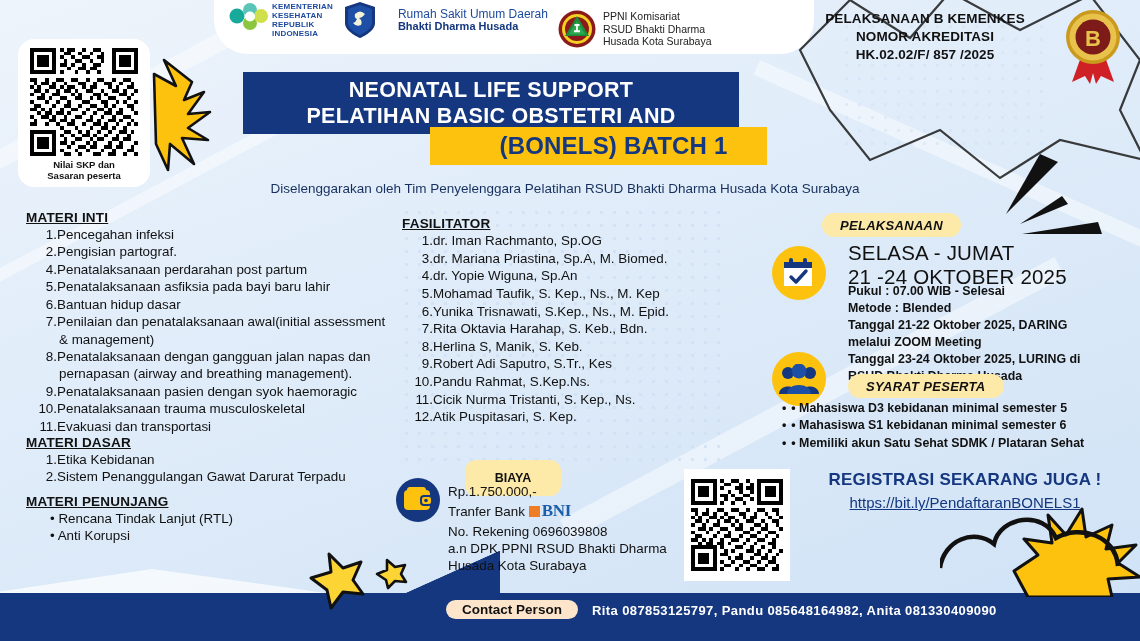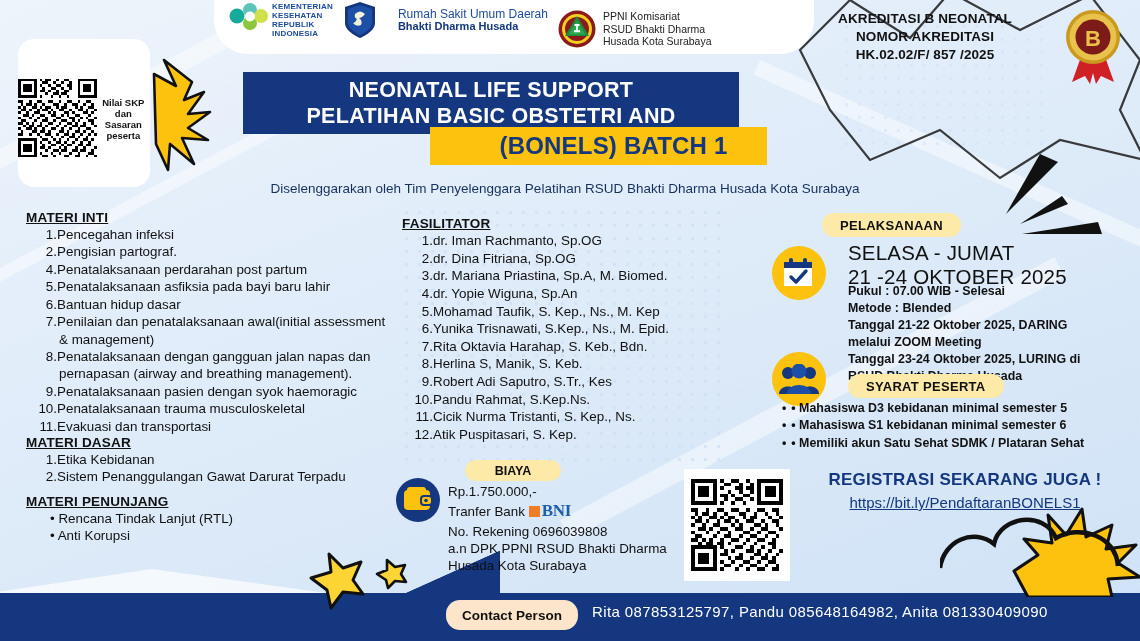--- a/index.html
+++ b/index.html
@@ -87,21 +87,21 @@
   }
   .organizer {
     position: absolute; left: 215px; top: 181px; width: 700px;
     text-align: center; font-size: 13.5px; color: #16305e;
   }
 
   
   .qr-card {
     position: absolute; left: 18px; top: 39px; width: 132px; height: 148px;
     background: #ffffff; border-radius: 16px;
-    display: flex; align-items: center;
+    display: flex; flex-direction: column; align-items: center;
     padding-top: 9px;
   }
   .qr-img { width: 108px; height: 108px; image-rendering: pixelated; }
   .qr-caption {
     font-size: 9.5px; font-weight: bold; color: #111;
     text-align: center; line-height: 1.16; margin-top: 3px;
   }
 
   
   .col-left { position: absolute; left: 26px; top: 210px; width: 362px; }
@@ -121,21 +121,21 @@
   
   .col-mid { position: absolute; left: 402px; top: 216px; width: 290px; }
   ol.fas { list-style: none; padding: 0; margin: 0; }
   ol.fas li {
     font-size: 13.4px; color: #111; line-height: 1.315;
     padding-left: 34px; text-indent: -19px;
   }
 
   
   .biaya-pill {
-    position: absolute; left: 465px; top: 460px; width: 96px; height: 21px;
+    position: absolute; left: 465px; top: 460px; width: 96px; height: 36px;
     background: #fde9a8; border-radius: 11px;
     display: flex; align-items: center; justify-content: center;
     font-size: 12.5px; font-weight: bold; color: #111;
   }
   .wallet-circle {
     position: absolute; left: 396px; top: 478px; width: 44px; height: 44px;
     background: #14377f; border-radius: 50%;
     display: flex; align-items: center; justify-content: center;
   }
   .biaya-text {
@@ -155,21 +155,21 @@
   .qr-card2 {
     position: absolute; left: 684px; top: 469px; width: 106px; height: 112px;
     background: #ffffff; display: flex; align-items: center; justify-content: center;
   }
   .qr-img2 { width: 92px; height: 92px; image-rendering: pixelated; }
 
   
   .pill-yellow {
     background: #fde9a8; border-radius: 13px; height: 24px;
     display: inline-flex; align-items: center; padding: 0 18px;
-    font-size: 13px; font-weight: bold; color: #111; letter-spacing: .3px;
+    font-size: 13px; font-weight: bold; color: #111; letter-spacing: .3px; font-style: italic;
   }
   .pelaksanaan-pill { position: absolute; left: 822px; top: 213px; }
   .cal-circle {
     position: absolute; left: 772px; top: 246px; width: 54px; height: 54px;
     background: #fcc20d; border-radius: 50%;
     display: flex; align-items: center; justify-content: center;
   }
   .pel-day {
     position: absolute; left: 848px; top: 241px; width: 290px;
     font-size: 20.5px; color: #111; line-height: 1.17; letter-spacing: .2px;
@@ -198,28 +198,28 @@
     letter-spacing: .2px;
   }
   .regis-link {
     position: absolute; left: 800px; top: 494px; width: 330px;
     text-align: center; font-size: 15px; color: #14377f;
     text-decoration: underline;
   }
 
   
   .contact-pill {
-    position: absolute; left: 446px; top: 600px; width: 132px; height: 30px;
+    position: absolute; left: 446px; top: 600px; width: 132px; height: 19px;
     background: #fde5cb; border-radius: 14px;
     display: flex; align-items: center; justify-content: center;
     font-size: 13.5px; font-weight: bold; color: #111;
   }
   .contact-text {
     position: absolute; left: 592px; top: 603px;
-    font-size: 15px; color: #ffffff; letter-spacing: .4px;
+    font-size: 13px; color: #ffffff; letter-spacing: .4px; font-weight: bold;
   }
 
   
   .burst-left { position: absolute; left: 148px; top: 52px; width: 74px; height: 126px; }
   .stars { position: absolute; left: 305px; top: 552px; width: 105px; height: 62px; }
   .arrows { position: absolute; left: 1002px; top: 152px; width: 130px; height: 96px; }
   .sunburst { position: absolute; left: 1008px; top: 505px; width: 132px; height: 92px; }
   .cloud-br { position: absolute; left: 940px; top: 498px; width: 200px; height: 100px; }
 </style>
 </head>
@@ -290,21 +290,21 @@
       </div>
       <div class="ppni-text">
         <div>PPNI Komisariat</div>
         <div>RSUD Bhakti Dharma</div>
         <div>Husada Kota Surabaya</div>
       </div>
     </div>
   </div>
 
   <div class="akreditasi">
-    <div>AKREDITASI B NEONATAL</div>
+    <div>PELAKSANAAN B KEMENKES</div>
     <div>NOMOR AKREDITASI</div>
     <div>HK.02.02/F/ 857 /2025</div>
   </div>
 
   <div class="medal">
     <svg viewBox="0 0 62 76" width="62" height="76">
       <path d="M20,46 L10,74 L23,68 L28,76 L34,54 Z" fill="#cf2026"></path>
       <path d="M42,46 L52,74 L39,68 L34,76 L28,54 Z" fill="#cf2026"></path>
       <circle cx="31" cy="29" r="27" fill="#c99a1e"></circle>
       <circle cx="31" cy="29" r="23.5" fill="#e8c24a"></circle>
@@ -584,21 +584,20 @@
     <svg viewBox="0 0 105 62" width="105" height="62">
       <path d="M6,26 L26,20 L24,2 L38,16 L56,10 L48,28 L58,42 L38,40 L26,56 L22,38 Z" fill="#fcd535" stroke="#111" stroke-width="3" stroke-linejoin="round"></path>
       <path d="M72,22 L82,18 L82,8 L90,15 L100,13 L96,22 L101,30 L90,29 L83,36 L81,28 Z" fill="#fcd535" stroke="#111" stroke-width="2.6" stroke-linejoin="round"></path>
     </svg>
   </div>
 
   <div class="col-mid">
     <div class="sec-head">FASILITATOR</div>
     <ol class="fas" id="fasilitator-list">
         <li><span class="num">1.</span><span>dr. Iman Rachmanto, Sp.OG</span></li>
-        <li><span class="num">2.</span><span>dr. Dina Fitriana, Sp.OG</span></li>
         <li><span class="num">3.</span><span>dr. Mariana Priastina, Sp.A, M. Biomed.</span></li>
         <li><span class="num">4.</span><span>dr. Yopie Wiguna, Sp.An</span></li>
         <li><span class="num">5.</span><span>Mohamad Taufik, S. Kep., Ns., M. Kep</span></li>
         <li><span class="num">6.</span><span>Yunika Trisnawati, S.Kep., Ns., M. Epid.</span></li>
         <li><span class="num">7.</span><span>Rita Oktavia Harahap, S. Keb., Bdn.</span></li>
         <li><span class="num">8.</span><span>Herlina S, Manik, S. Keb.</span></li>
         <li><span class="num">9.</span><span>Robert Adi Saputro, S.Tr., Kes</span></li>
         <li><span class="num">10.</span><span>Pandu Rahmat, S.Kep.Ns.</span></li>
         <li><span class="num">11.</span><span>Cicik Nurma Tristanti, S. Kep., Ns.</span></li>
         <li><span class="num">12.</span><span>Atik Puspitasari, S. Kep.</span></li>

